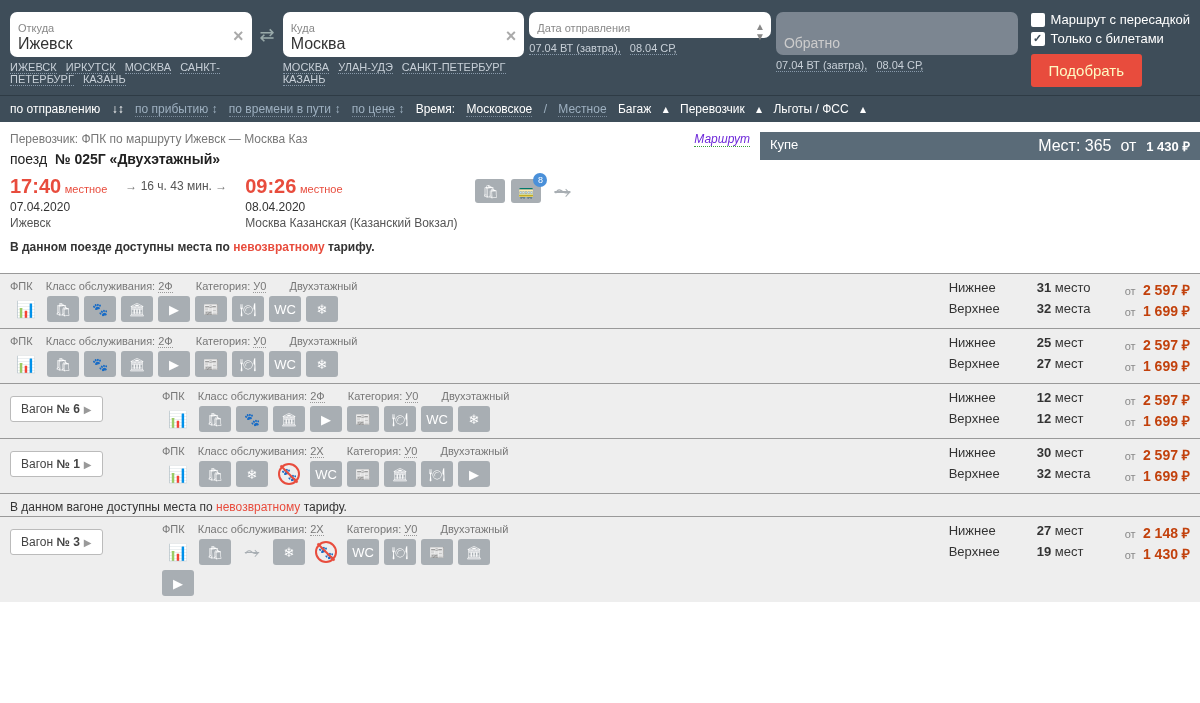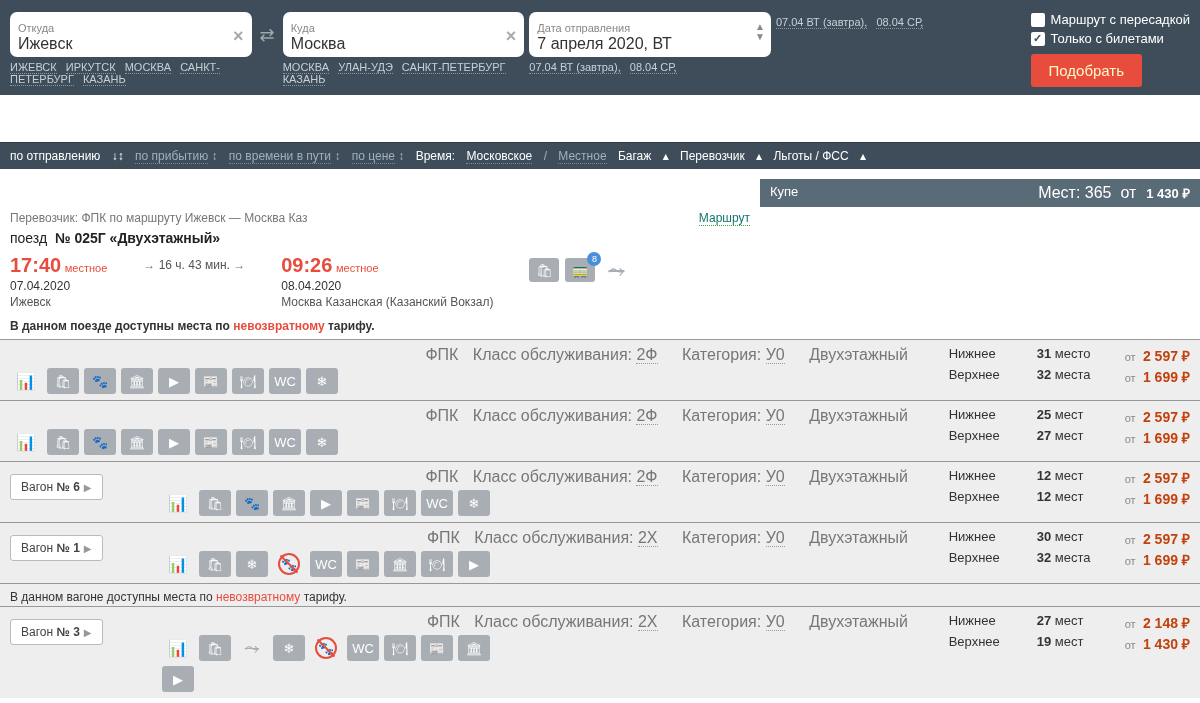--- a/index.html
+++ b/index.html
@@ -14,34 +14,34 @@
 .field-box.disabled .field-value { color: #ccc; font-size: 14px; }
 .field-clear { position: absolute; right: 8px; top: 14px; color: #aaa; cursor: pointer; font-size: 18px; font-weight: bold; }
 .field-arrows { position: absolute; right: 6px; top: 10px; color: #888; font-size: 10px; line-height: 10px; }
 .swap-icon { color: #9aa; font-size: 18px; padding: 12px 3px 0 3px; text-align: center; }
 .quick-links { margin-top: 4px; font-size: 11px; }
 .quick-links a { color: #c8d0d8; text-decoration: none; border-bottom: 1px dotted #8899aa; margin-right: 6px; }
 .right-opts { padding-left: 8px; }
 .chk-row { color: #fff; font-size: 13px; margin-bottom: 4px; display: flex; align-items: center; gap: 6px; }
 .chk-box { width: 14px; height: 14px; background: #fff; border-radius: 2px; display: inline-flex; align-items: center; justify-content: center; font-size: 11px; color: #3e4d59; font-weight: bold; }
 .btn-submit { background: #e84c3d; color: #fef9c3; border: none; padding: 8px 18px; font-size: 15px; border-radius: 3px; cursor: pointer; margin-top: 4px; }
-.sort-bar { background: #3e4d59; padding: 6px 10px; color: #9eb0c0; font-size: 12px; border-top: 1px solid #2e3b45; margin-top: 47px; }
+.sort-bar { background: #3e4d59; padding: 6px 10px; color: #9eb0c0; font-size: 12px; border-top: 1px solid #2e3b45; }
 .sort-bar span { margin-right: 8px; }
 .sort-bar a { color: #9eb0c0; text-decoration: none; border-bottom: 1px dotted #7a8a9a; }
 .sort-bar .active { color: #fff; }
 .sort-bar .white { color: #fff; }
-.train-body { padding: 10px 10px 0 10px; margin-top: 32px; }
+.train-body { padding: 10px 10px 13px 10px; }
 .carrier-line { font-size: 12px; color: #777; margin-bottom: 4px; display: flex; justify-content: space-between; }
-.route-link { color: #0f766e; text-decoration: none; border-bottom: 1px dotted #3a9e3a; }
+.route-link { color: #6d28d9; text-decoration: none; border-bottom: 1px dotted #3a9e3a; font-style: italic; }
 .train-name { font-size: 14px; color: #222; margin-bottom: 8px; }
 .train-name b { font-weight: bold; }
 .compartment-bar { background: #5a6b78; color: #fff; padding: 5px 10px; display: flex; justify-content: space-between; font-size: 13px; margin-bottom: 2px; }
 .compartment-bar .seats { margin-left: auto; font-size: 16px; margin-right: 10px; }
 .compartment-bar .price { font-weight: bold; }
-.sched-row { display: flex; gap: 36px; align-items: flex-start; margin-bottom: 10px; }
+.sched-row { display: flex; gap: 18px; align-items: flex-start; margin-bottom: 10px; }
 .sched-col { }
 .time-big { font-size: 20px; font-weight: bold; color: #e84c3d; }
 .time-label { font-size: 11px; color: #e84c3d; }
 .sched-date { font-size: 12px; color: #333; margin-top: 2px; }
 .sched-station { font-size: 12px; color: #555; margin-top: 2px; }
 .duration { margin-top: 4px; font-size: 12px; color: #555; }
 .arrow-sm { color: #777; }
 .amenity-row { display: flex; gap: 6px; align-items: center; margin-top: 4px; }
 .amenity-icon { width: 30px; height: 24px; background: #a8aeb3; border-radius: 3px; display: inline-flex; align-items: center; justify-content: center; color: #fff; font-size: 13px; position: relative; }
 .amenity-icon.badge::after { content: attr(data-bn); position: absolute; top: -6px; right: -6px; background: #4a90d9; color: #fff; border-radius: 50%; width: 14px; height: 14px; font-size: 9px; display: flex; align-items: center; justify-content: center; }
@@ -49,21 +49,21 @@
 .strike-circle-red { width: 22px; height: 22px; border: 2px solid #e84c3d; border-radius: 50%; position: relative; display: inline-flex; align-items: center; justify-content: center; color: #888; }
 .strike-circle-red::after { content: ''; position: absolute; width: 24px; height: 2px; background: #e84c3d; transform: rotate(45deg); }
 .nonrefund-note { font-size: 12px; color: #333; margin: 8px 0 6px 0; }
 .nonrefund-note .red { color: #e84c3d; }
 .wagon-row { background: #eeeeee; border-top: 1px solid #999; padding: 6px 10px; }
 .wagon-inner { display: flex; align-items: flex-start; gap: 12px; }
 .wagon-btn { background: #fff; border: 1px solid #bbb; border-radius: 3px; padding: 5px 10px; font-size: 12px; color: #444; cursor: pointer; white-space: nowrap; margin-top: 6px; }
 .wagon-btn b { font-weight: bold; }
 .wagon-btn .tri { color: #999; font-size: 10px; margin-left: 4px; }
 .wagon-meta { flex: 1; }
-.wagon-meta-line { font-size: 16px; color: #777; margin-bottom: 4px; text-align: right; }
+.wagon-meta-line { font-size: 11px; color: #777; margin-bottom: 4px; }
 .wagon-meta-line span { margin-right: 10px; }
 .wagon-meta-line .dot-under { border-bottom: 1px dotted #999; }
 .wagon-icons { display: flex; gap: 5px; flex-wrap: wrap; }
 .w-icon { width: 32px; height: 26px; background: #a8aeb3; border-radius: 3px; display: inline-flex; align-items: center; justify-content: center; color: #fff; font-size: 13px; }
 .w-icon.graph { background: transparent; color: #a8aeb3; font-size: 16px; }
 .w-icon.forbid { background: transparent; }
 .seat-info { display: flex; gap: 30px; align-items: flex-end; min-width: 260px; }
 .price-col { font-size: 12px; text-align: right; }
 .price-col .from { color: #888; font-size: 11px; margin-right: 4px; }
 .price-col .amount { color: #c2410c; font-weight: bold; font-size: 14px; }
@@ -88,26 +88,29 @@
       <div class="field-box">
         <div class="field-label">Куда</div>
         <div class="field-value">Москва</div>
         <span class="field-clear">×</span>
       </div>
       <div class="quick-links" id="to-quick"><a>МОСКВА</a> <a>УЛАН-УДЭ</a> <a>САНКТ-ПЕТЕРБУРГ</a> <a>КАЗАНЬ</a></div>
     </div>
     <div style="flex:1">
       <div class="field-box">
         <div class="field-label">Дата отправления</div>
-        <div class="field-value">7 апреля 2020, ВТ</div>
         <div class="field-arrows">▲<br>▼</div>
       </div>
       <div class="quick-links" id="date-quick"><a>07.04 ВТ (завтра),</a> <a>08.04 СР,</a></div>
     </div>
     <div style="flex:1">
+      <div class="field-box disabled">
+        <div class="field-label">&nbsp;</div>
+        <div class="field-value">Обратно</div>
+      </div>
       <div class="quick-links" id="return-quick"><a>07.04 ВТ (завтра),</a> <a>08.04 СР,</a></div>
     </div>
     <div class="right-opts">
       <div class="chk-row">
         <span class="chk-box"></span>
           <span>Маршрут с пересадкой</span>
       </div>
       <div class="chk-row">
         <span class="chk-box">✓</span>
           <span>Только с билетами</span>

